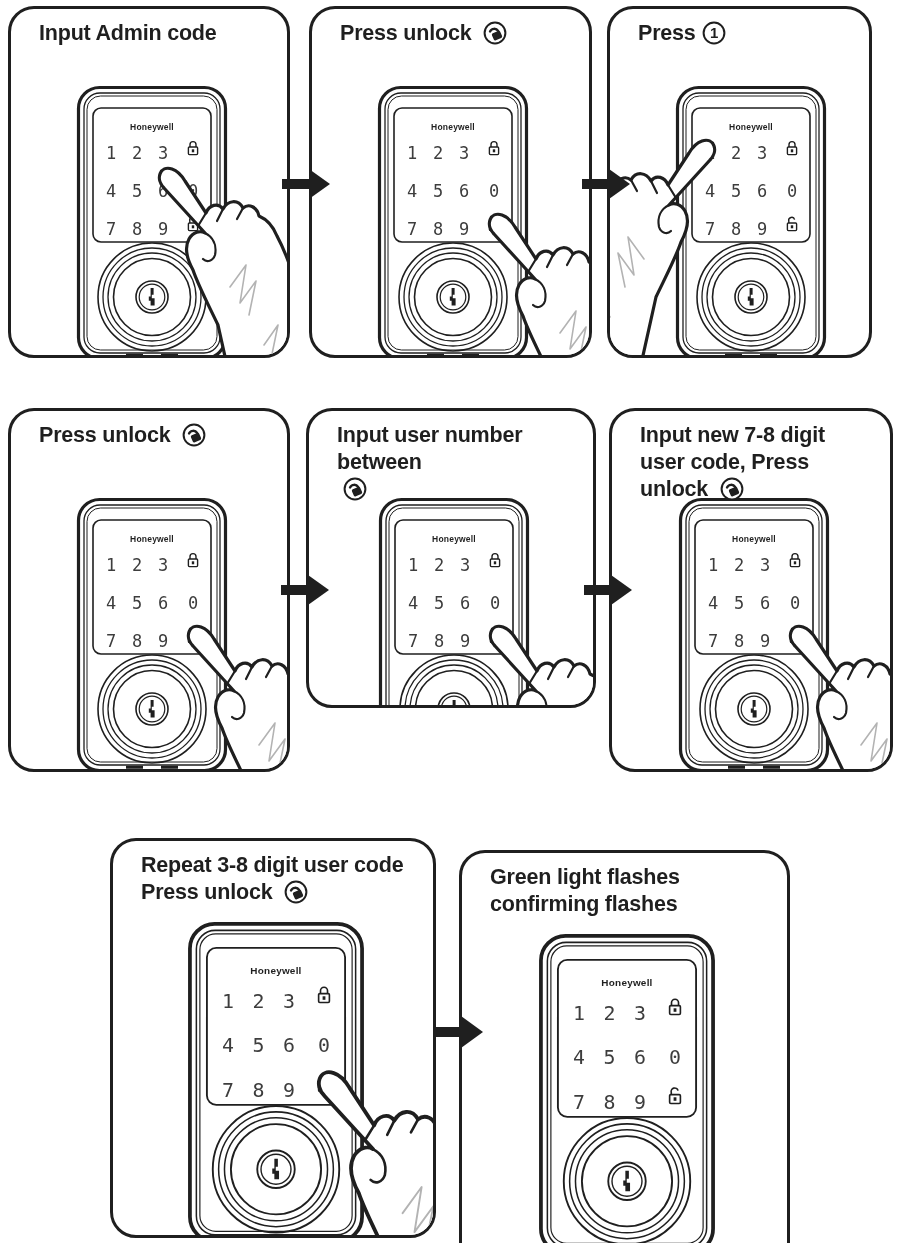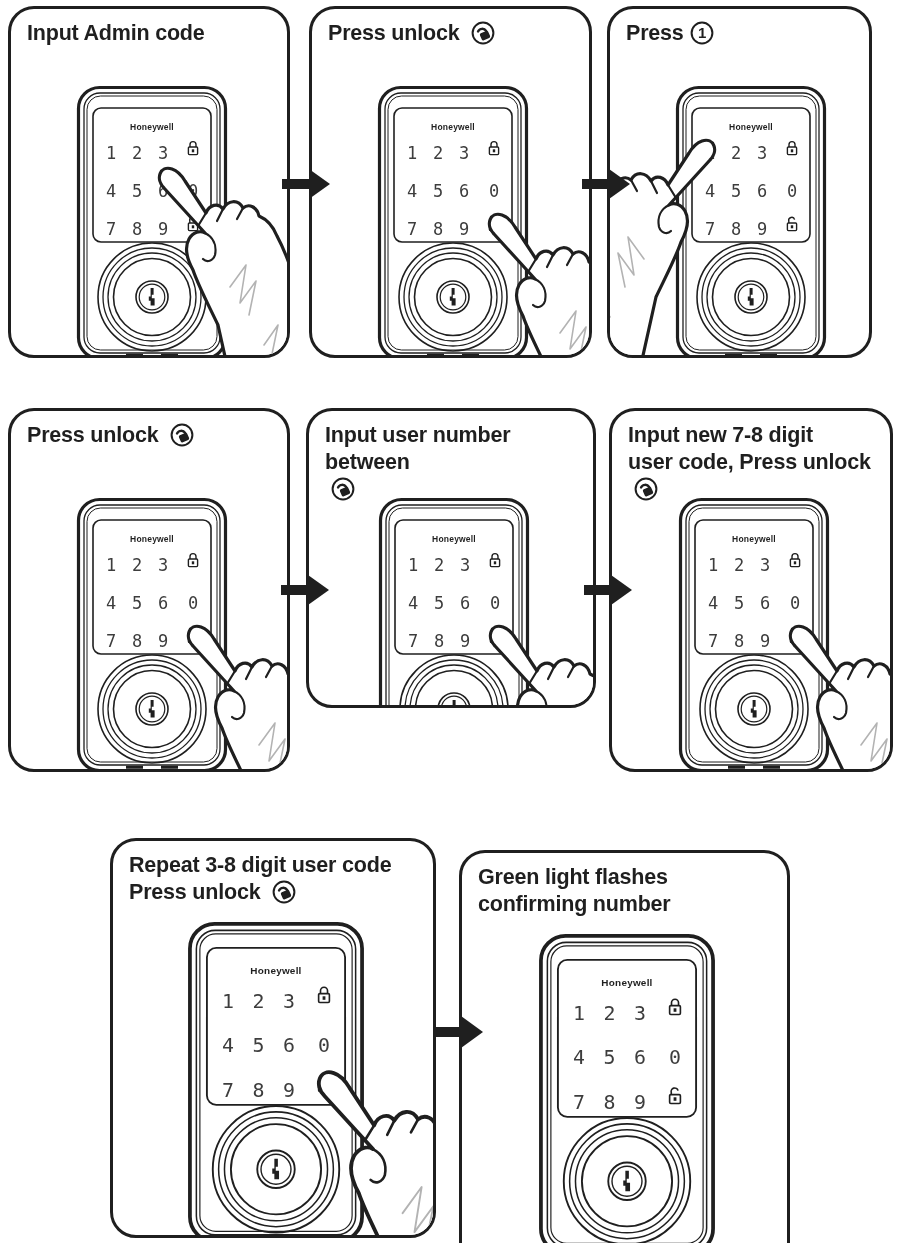--- a/index.html
+++ b/index.html
@@ -1,20 +1,20 @@
 <!DOCTYPE html>
 <html><head>
 <meta charset="utf-8">
 <style>
   html,body{margin:0;padding:0;background:#fff}
   .stage{position:relative;width:897px;height:1243px;background:#fff;overflow:hidden;
          font-family:"Liberation Sans",sans-serif;color:#1f1f1f}
   .panel{position:absolute;border:3px solid #1f1f1f;border-radius:26px;background:#fff;
          box-sizing:border-box;overflow:hidden}
-  .title{position:relative;z-index:3;margin:0;padding:11px 10px 0 16px;
+  .title{position:relative;z-index:3;margin:0;padding:11px 10px 0 28px;
          font:700 21.5px/27px "Liberation Sans",sans-serif;letter-spacing:-0.2px;color:#1f1f1f}
   .title .ticon{vertical-align:-5px;margin-left:6px}
   .lock-slot{position:absolute;z-index:1}
   .lock-slot svg{display:block;width:100%;height:auto}
   .hand-slot{position:absolute;z-index:2}
   .hand-slot svg{display:block}
   .arrow{position:absolute;z-index:4}
   
   .lk-line{fill:none;stroke:#1f1f1f}
   .lk-digit{font:400 17px "DejaVu Sans Mono",monospace;fill:#3d3d3d}
@@ -480,21 +480,21 @@
       C56,141 46,122 41,107 C35,96 32,85 37,76 C41,69 48,67 53,70 L12,25 Z"></path>
     <path class="hand-det" d="M54,50 L46,63 M71,46 L65,58 M91,45 L85,56"></path>
     <path class="hand-det" d="M53,70 C61,74 65,82 63,92 C61,98 55,100 51,96"></path>
     <path class="hand-sk" d="M78,124 L94,102 L88,140 L104,118 L97,152"></path>
     <path class="hand-sk" d="M112,182 L126,162 L119,196"></path>
   </svg>
 </div>
   </section>
 
   <section class="panel" style="left:459px;top:850px;width:331px;height:497px">
-    <h2 class="title"><span>Green light flashes</span><br><span>confirming number</span></h2>
+    <h2 class="title"><span>Green light flashes</span><br><span>confirming flashes</span></h2>
     <div class="lock-slot" style="left:76px;top:80px;width:178px">
   <svg viewBox="0 0 152 276">
     <rect class="lk-line" x="2.5" y="2.5" width="147" height="271" rx="21" fill="#fff" stroke-width="3.2"></rect>
     <rect class="lk-line" x="8" y="8" width="136" height="260" rx="16" stroke-width="1.3"></rect>
     <rect class="lk-line" x="11" y="11" width="130" height="254" rx="13.5" stroke-width="1"></rect>
     <rect class="lk-line" x="17" y="23" width="118" height="134" rx="8" stroke-width="1.6"></rect>
     <text class="lk-brand" x="76" y="45" text-anchor="middle">Honeywell</text>
 
     <text class="lk-digit" x="35" y="74" text-anchor="middle">1</text>
     <text class="lk-digit" x="61" y="74" text-anchor="middle">2</text>

